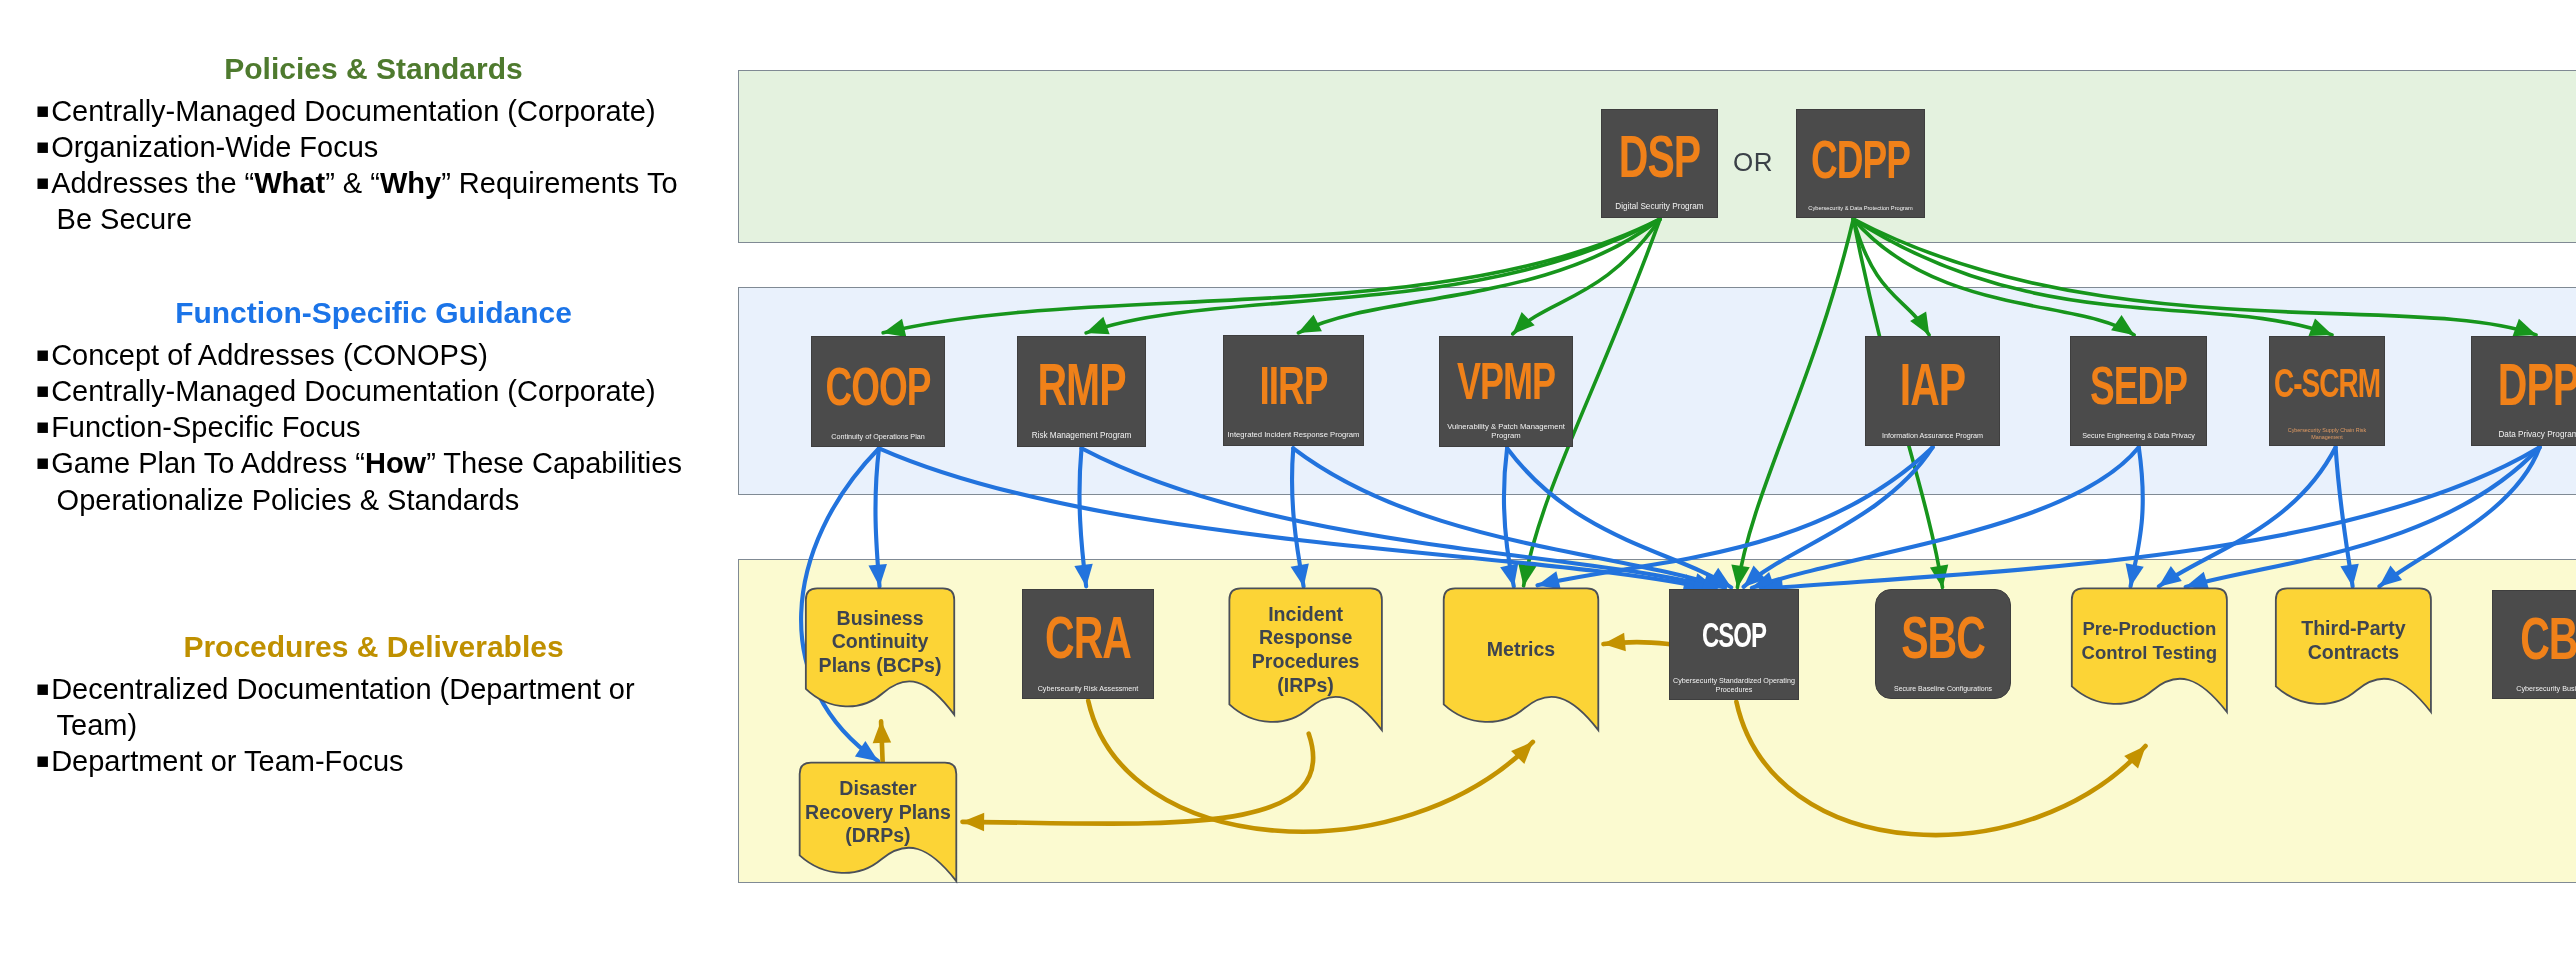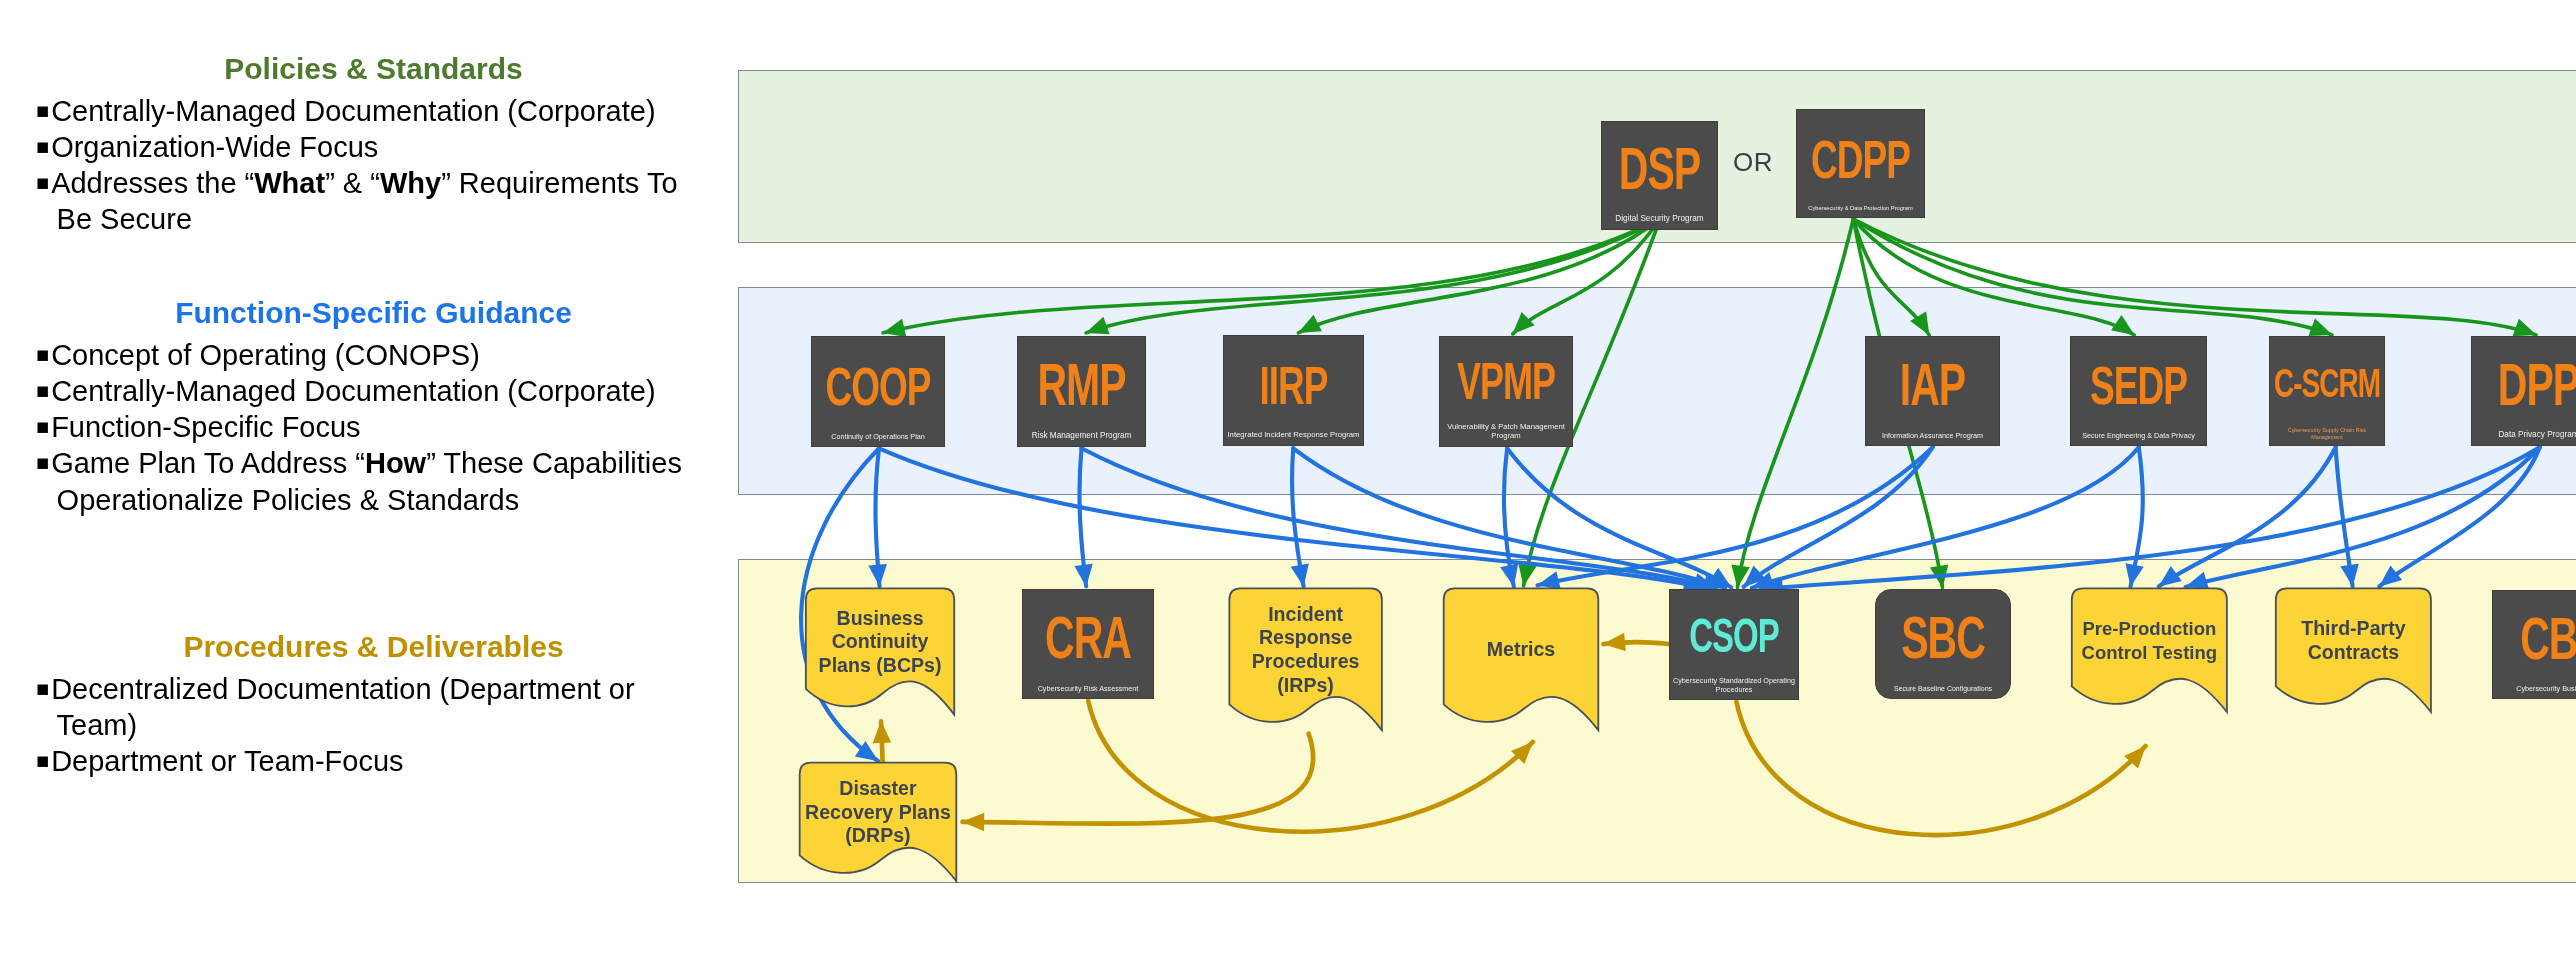--- a/index.html
+++ b/index.html
@@ -44,21 +44,21 @@
 
   <div id="legend-container">
       <div class="legend-block" style="top: 52px;">
         <div class="legend-title" style="color: rgb(78, 122, 46);">Policies &amp; Standards</div>
         <div class="bullet"><span class="sq">■</span><span>Centrally-Managed Documentation (Corporate)</span></div>
         <div class="bullet"><span class="sq">■</span><span>Organization-Wide Focus</span></div>
         <div class="bullet"><span class="sq">■</span><span>Addresses the “</span><b>What</b><span>” &amp; “</span><b>Why</b><span>” Requirements To Be Secure</span></div>
       </div>
       <div class="legend-block" style="top: 296px;">
         <div class="legend-title" style="color: rgb(27, 116, 232);">Function-Specific Guidance</div>
-        <div class="bullet"><span class="sq">■</span><span>Concept of Operating (CONOPS)</span></div>
+        <div class="bullet"><span class="sq">■</span><span>Concept of Addresses (CONOPS)</span></div>
         <div class="bullet"><span class="sq">■</span><span>Centrally-Managed Documentation (Corporate)</span></div>
         <div class="bullet"><span class="sq">■</span><span>Function-Specific Focus</span></div>
         <div class="bullet"><span class="sq">■</span><span>Game Plan To Address “</span><b>How</b><span>” These Capabilities Operationalize Policies &amp; Standards</span></div>
       </div>
       <div class="legend-block" style="top: 630px;">
         <div class="legend-title" style="color: rgb(191, 144, 0);">Procedures &amp; Deliverables</div>
         <div class="bullet"><span class="sq">■</span><span>Decentralized Documentation (Department or Team)</span></div>
         <div class="bullet"><span class="sq">■</span><span>Department or Team-Focus</span></div>
       </div>
     </div>
@@ -127,21 +127,21 @@
       </g>
     <g id="g-axis">
         <polygon points="5237,103 5332,192 5285,192 5285,1647 5332,1647 5237,1735 5142,1647 5189,1647 5189,192 5142,192" fill="#bf0d0d"></polygon>
         <text class="axis-label" x="5237" y="304" text-anchor="middle" dominant-baseline="central" transform="rotate(-90 5237 304)">STRATEGIC</text>
         <text class="axis-label" x="5237" y="760" text-anchor="middle" dominant-baseline="central" transform="rotate(-90 5237 760)">OPERATIONAL</text>
         <text class="axis-label" x="5237" y="1395" text-anchor="middle" dominant-baseline="central" transform="rotate(-90 5237 1395)">TACTICAL</text>
       </g>
   </svg>
 
   <div id="program-boxes">
-      <div class="pbox" style="left: 1601px; top: 109px; width: 117px; height: 109px; background: rgb(75, 75, 75); margin-top: 12px;">
+      <div class="pbox" style="left: 1601px; top: 109px; width: 117px; height: 109px; background: rgb(75, 75, 75);">
         <div class="acronym" style="font-size: 41px; color: rgb(240, 129, 25);">
           <span>DSP</span>
         </div>
         <div class="ptitle" style="font-size: 8.2px; color: rgb(242, 242, 242);">Digital Security Program</div>
       </div>
       <div class="pbox" style="left: 1788px; top: 109px; width: 129px; height: 109px; background: rgb(75, 75, 75); margin-left: 8px;">
         <div class="acronym" style="font-size: 37px; color: rgb(240, 129, 25);">
           <span>CDPP</span>
         </div>
         <div class="ptitle" style="font-size: 5.7px; color: rgb(242, 242, 242);">Cybersecurity &amp; Data Protection Program</div>
@@ -194,21 +194,21 @@
         </div>
         <div class="ptitle" style="font-size: 8.2px; color: rgb(242, 242, 242);">Data Privacy Program</div>
       </div>
       <div class="pbox" style="left: 1022px; top: 589px; width: 132px; height: 110px; background: rgb(75, 75, 75);">
         <div class="acronym" style="font-size: 41px; color: rgb(240, 129, 25);">
           <span>CRA</span>
         </div>
         <div class="ptitle" style="font-size: 7.2px; color: rgb(242, 242, 242);">Cybersecurity Risk Assessment</div>
       </div>
       <div class="pbox" style="left: 1669px; top: 589px; width: 130px; height: 111px; background: rgb(75, 75, 75);">
-        <div class="acronym" style="font-size: 33px; color: #5eead4;">
+        <div class="acronym" style="font-size: 24px; color: #ffffff;">
           <span>CSOP</span>
         </div>
         <div class="ptitle" style="font-size: 7.2px; color: rgb(242, 242, 242);">Cybersecurity Standardized Operating Procedures</div>
       </div>
       <div class="pbox" style="left: 1875px; top: 589px; width: 136px; height: 110px; background: rgb(75, 75, 75); border-radius: 16px;">
         <div class="acronym" style="font-size: 41px; color: rgb(240, 129, 25);">
           <span>SBC</span>
         </div>
         <div class="ptitle" style="font-size: 7px; color: rgb(242, 242, 242);">Secure Baseline Configurations</div>
       </div>

